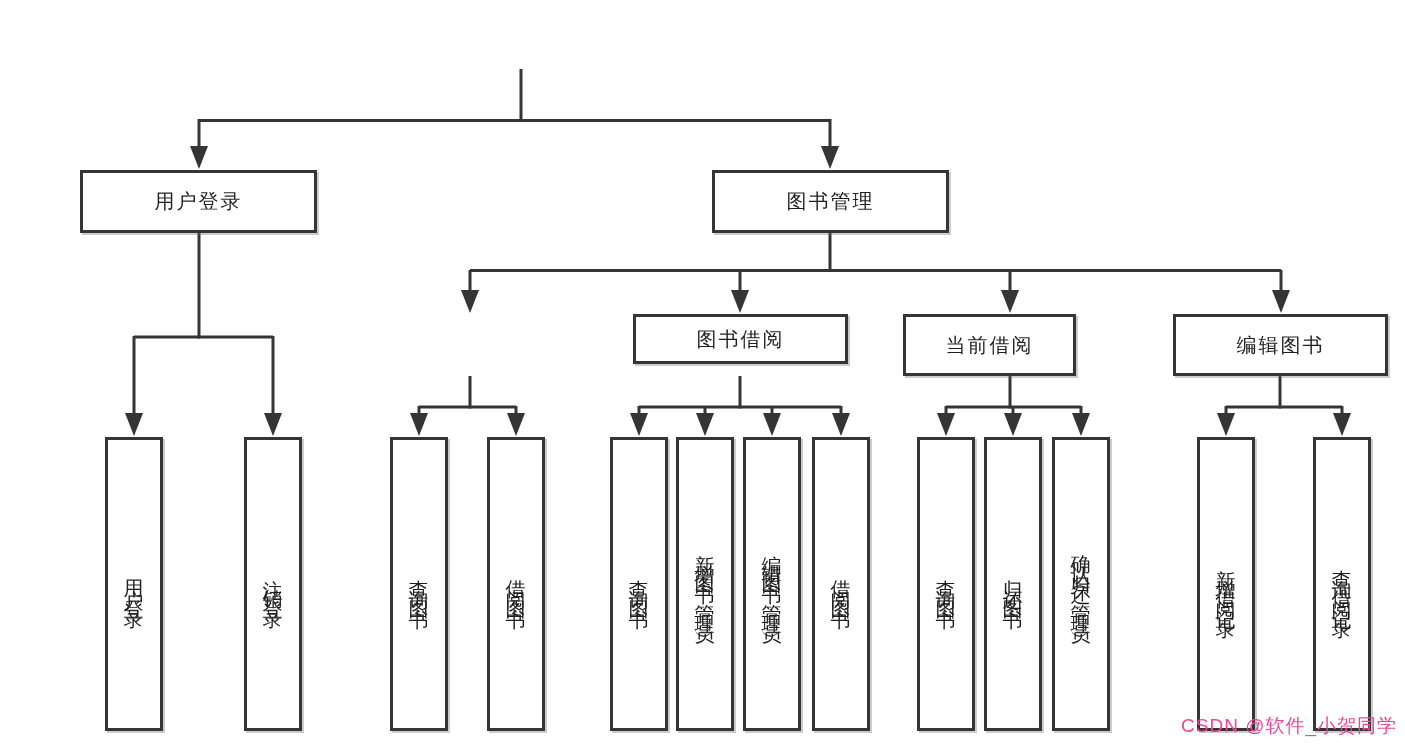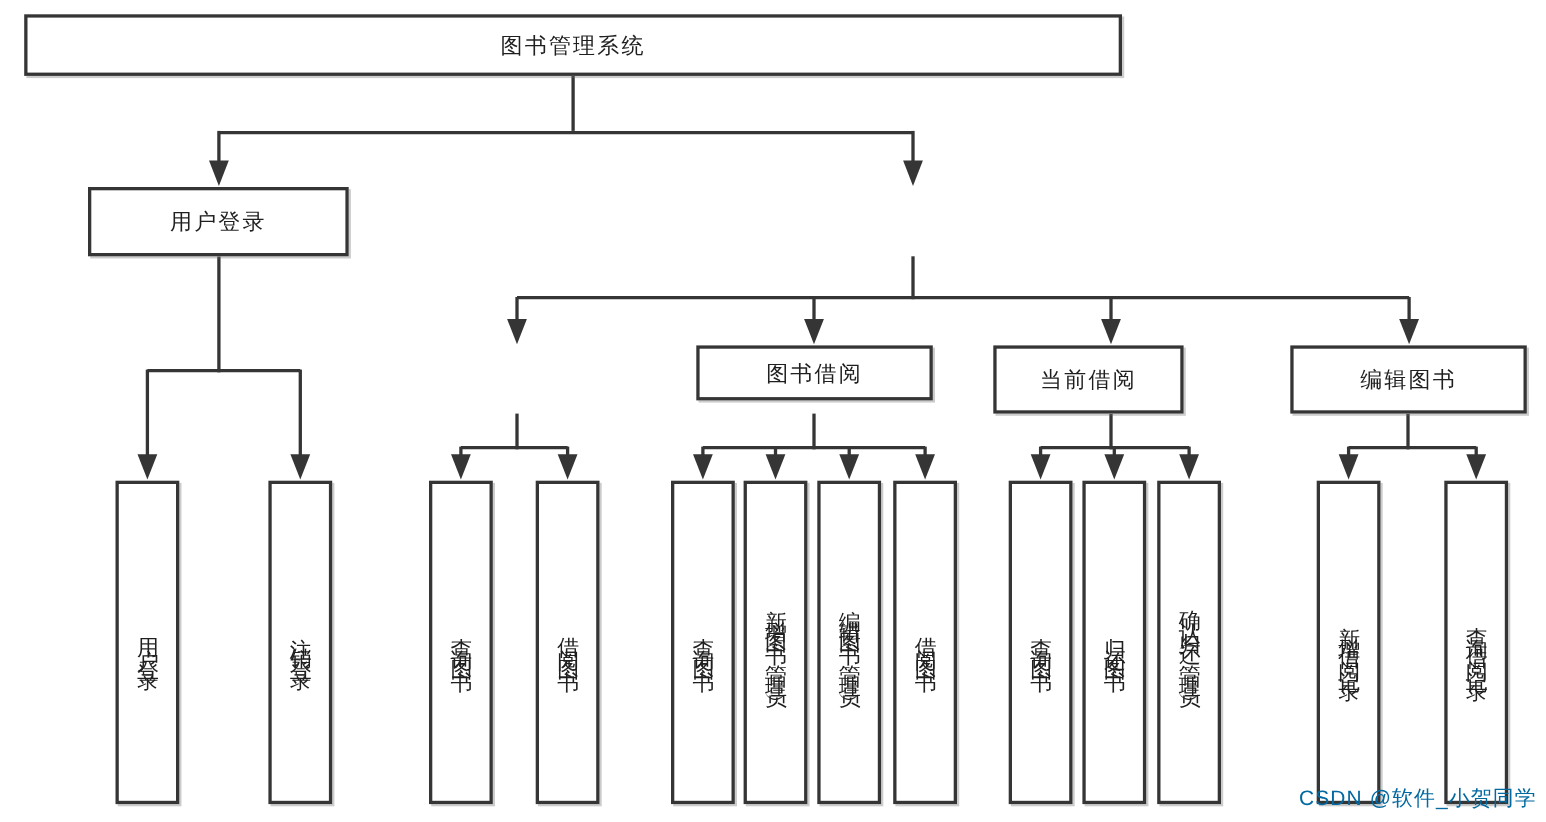--- a/index.html
+++ b/index.html
@@ -39,21 +39,21 @@
     text-orientation: mixed;
     font-size: 20px;
     line-height: 1;
     letter-spacing: 10px;
   }
   .watermark {
     position: absolute;
     right: 8px;
     bottom: 8px;
     font-size: 19px;
-    color: #0369a1;
+    color: #ec4899;
     letter-spacing: 1px;
     z-index: 3;
     white-space: nowrap;
   }
 </style>
 </head>
 <body>
 
 <div id="canvas">
 
@@ -116,23 +116,23 @@
       <polygon points="763,413 781,413 772,436"></polygon>
       <polygon points="832,413 850,413 841,436"></polygon>
       <polygon points="937,413 955,413 946,436"></polygon>
       <polygon points="1004,413 1022,413 1013,436"></polygon>
       <polygon points="1072,413 1090,413 1081,436"></polygon>
       <polygon points="1217,413 1235,413 1226,436"></polygon>
       <polygon points="1333,413 1351,413 1342,436"></polygon>
     </g>
   </svg>
 
-  <div class="node h-node" style="left:22px;top:13px;width:998px;height:56px">图书管理系统</div>
 
   <div class="node h-node" style="left:80px;top:170px;width:237px;height:63px">用户登录</div>
+  <div class="node h-node" style="left:712px;top:170px;width:237px;height:63px">图书管理</div>
 
   <div class="node h-node" style="left:633px;top:314px;width:215px;height:50px">图书借阅</div>
   <div class="node h-node" style="left:903px;top:314px;width:173px;height:62px">当前借阅</div>
   <div class="node h-node" style="left:1173px;top:314px;width:215px;height:62px">编辑图书</div>
 
   <div class="node v-node" style="left:105px;top:437px;width:58px;height:294px">用户登录</div>
   <div class="node v-node" style="left:244px;top:437px;width:58px;height:294px">注销登录</div>
 
   <div class="node v-node" style="left:390px;top:437px;width:58px;height:294px">查询图书</div>
   <div class="node v-node" style="left:487px;top:437px;width:58px;height:294px">借阅图书</div>

